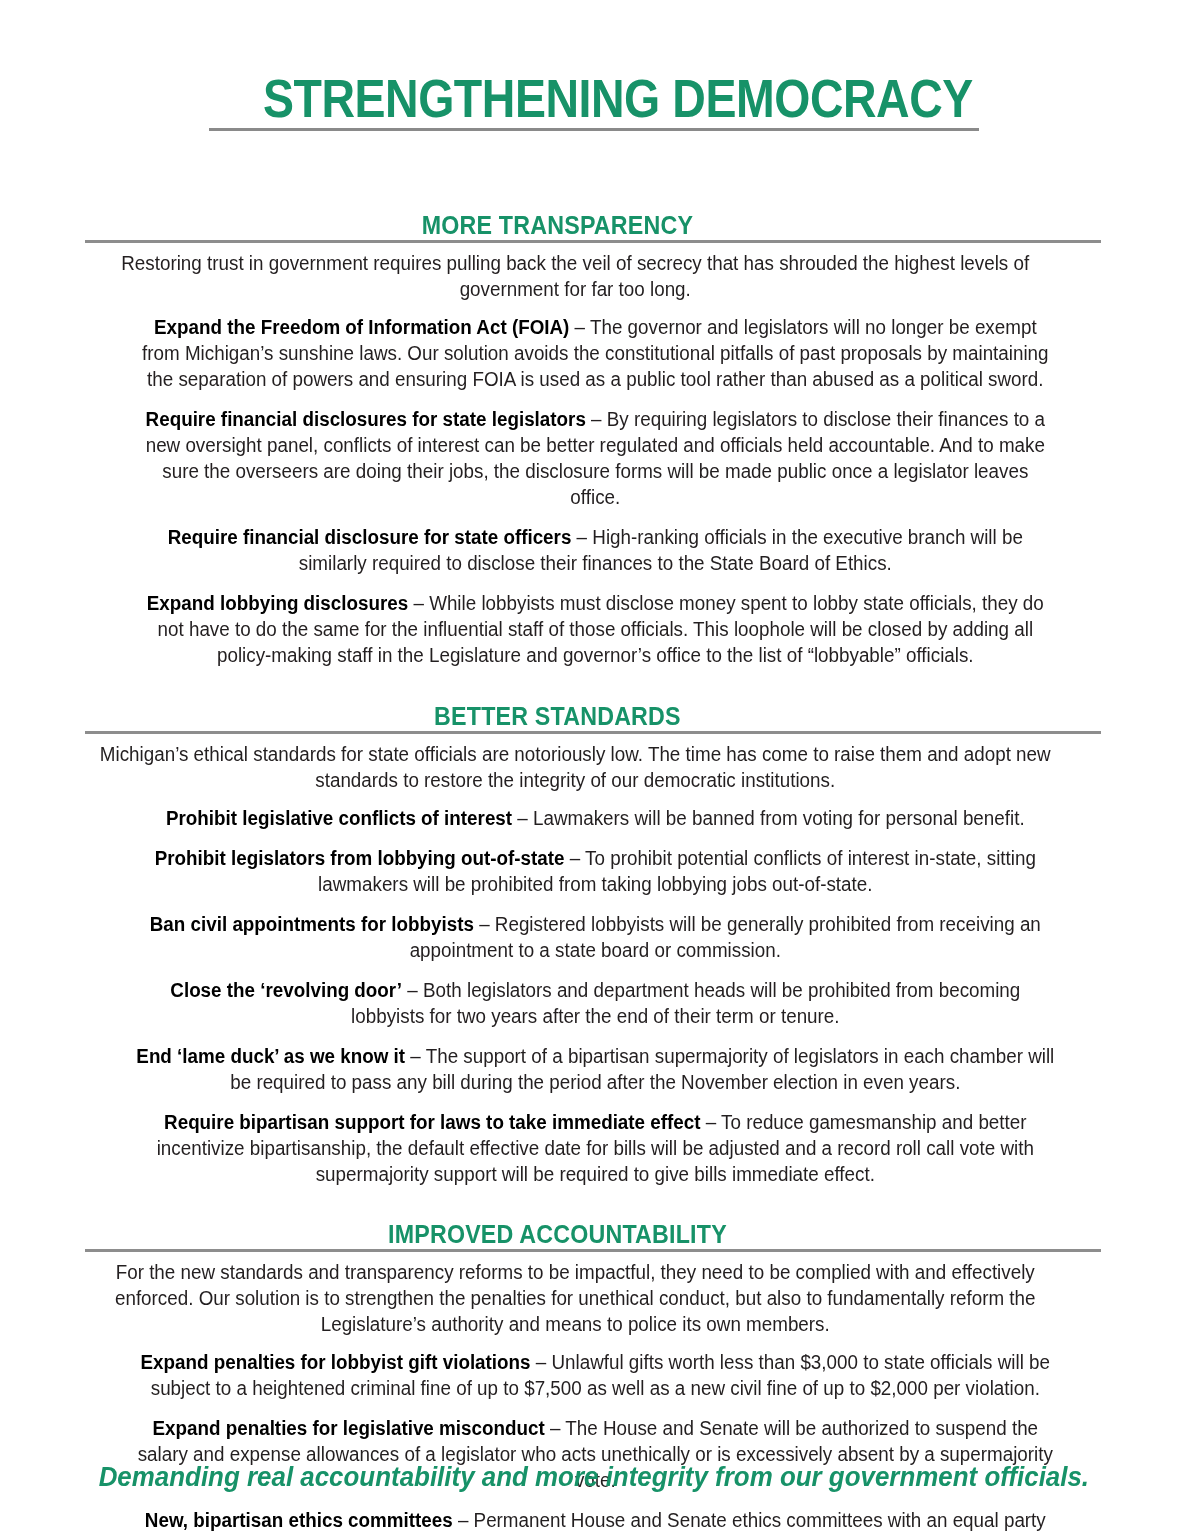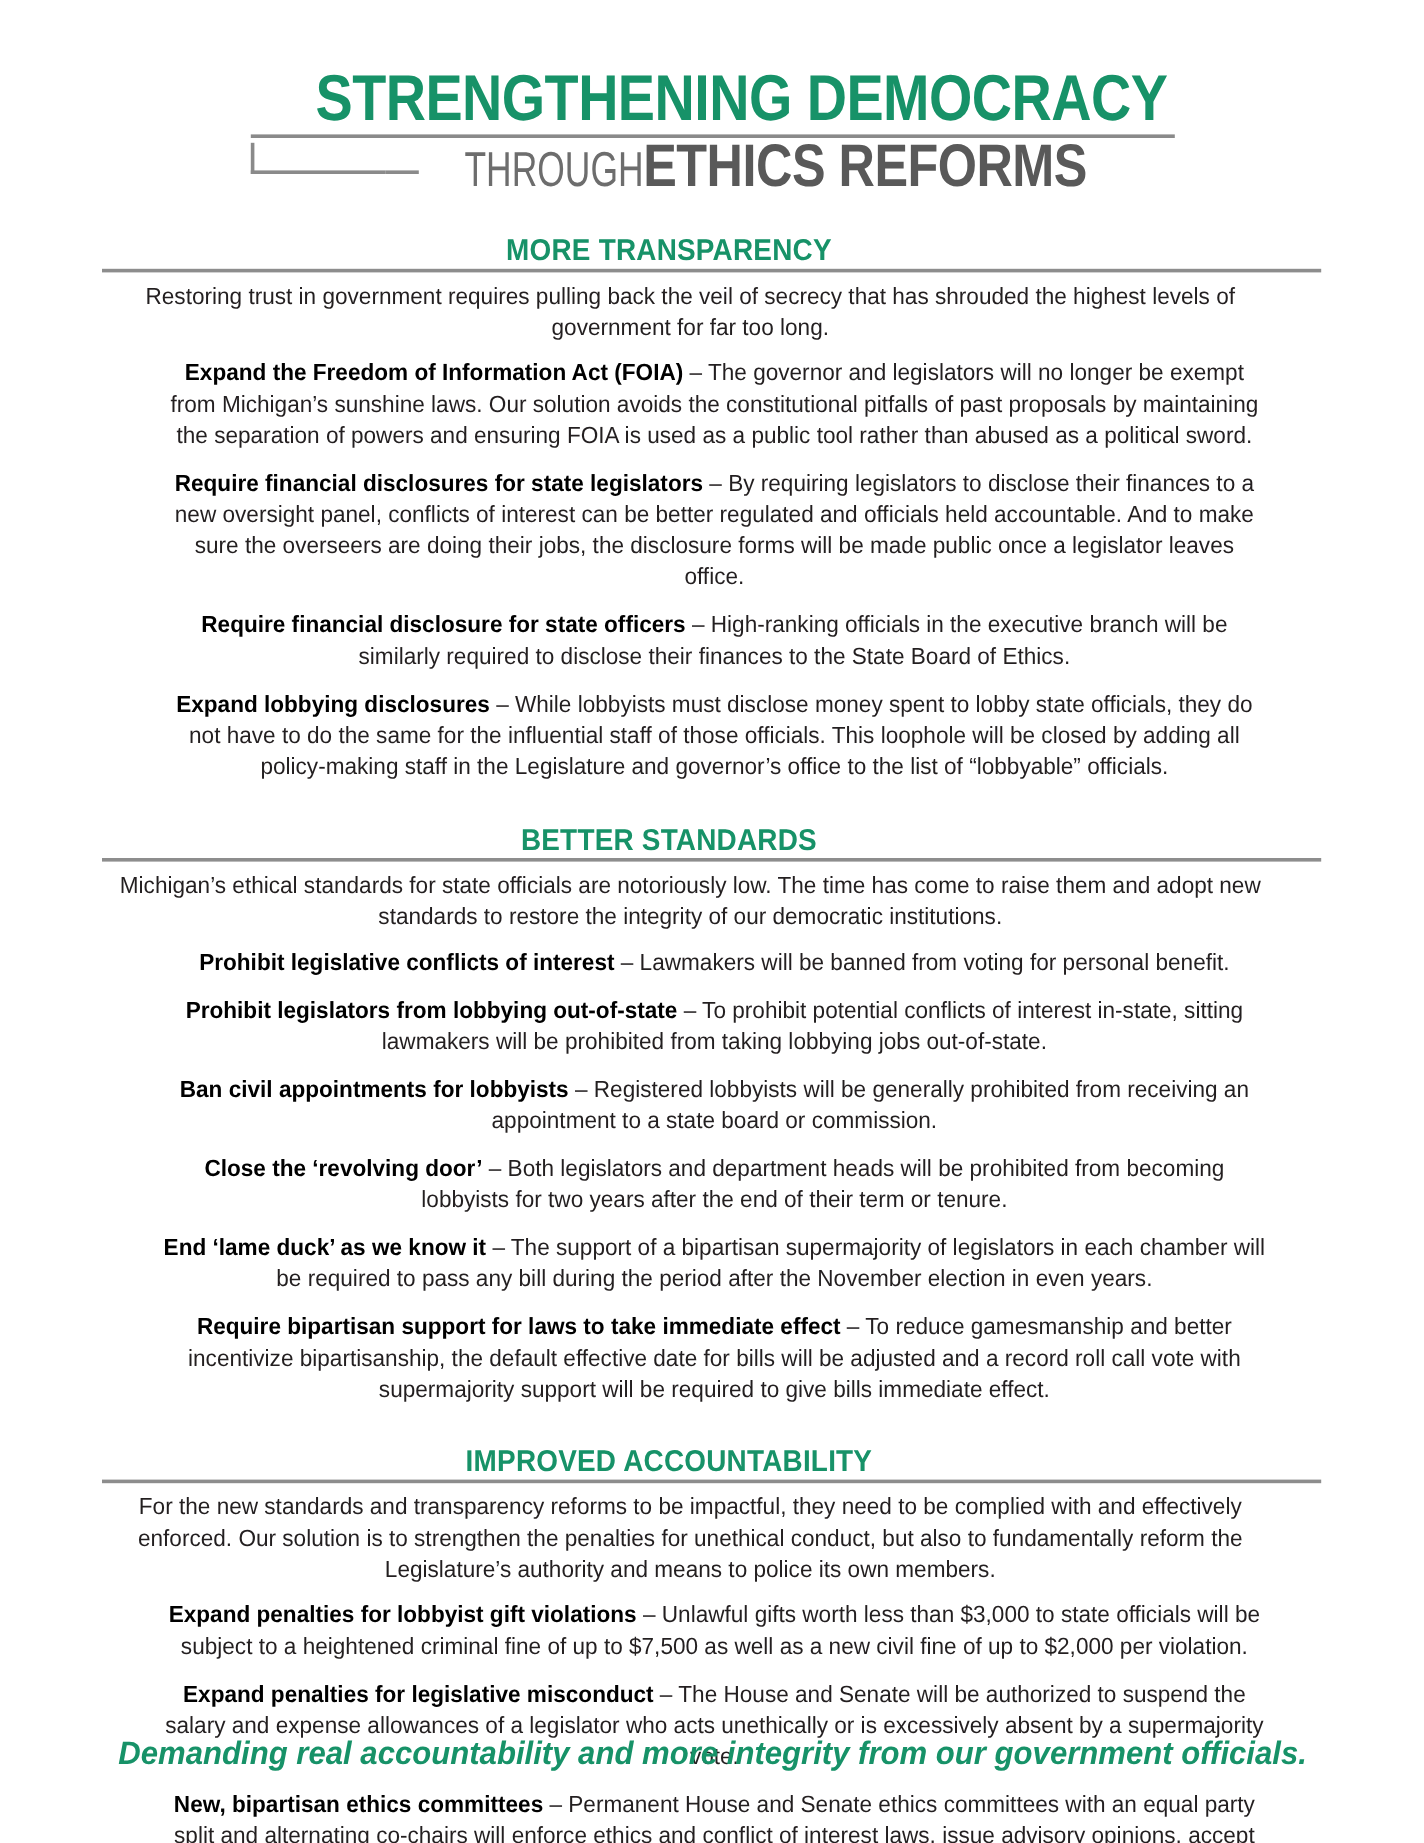--- a/index.html
+++ b/index.html
@@ -23,20 +23,21 @@
     box-sizing: border-box;
   }
 
   
   .masthead {
     padding-top: 54px;
     padding-left: 85px;
     padding-right: 79px;
     width: 1017px;
     position: relative;
+    margin-top: 16px;
   }
   .masthead-inner {
     width: 770px;
     margin: 0 auto;
     position: relative;
   }
   .title-line1 {
     font-family: "Liberation Sans Narrow", "Liberation Sans", sans-serif;
     font-weight: bold;
     font-size: 54px;
@@ -189,27 +190,20 @@
 </style>
 </head>
 <body>
 
 <div class="page">
 
   <div class="masthead">
     <div class="masthead-inner">
       <div class="title-line1">STRENGTHENING DEMOCRACY</div>
       <div class="title-rule"></div>
-      <div class="title-row2">
-        <div class="bracket-box"></div>
-        <div class="bracket-tail"></div>
-        <div class="title-line2">
-          <span class="word-through">THROUGH</span><span class="word-ethics">ETHICS REFORMS</span>
-        </div>
-      </div>
     </div>
   </div>
 
   <div class="content">
 
     <div class="section">
       <div class="section-heading">MORE TRANSPARENCY</div>
       <div class="section-rule"></div>
       <p class="intro">Restoring trust in government requires pulling back the veil of secrecy that has shrouded the highest levels of government for far too long.</p>
       <ul class="items">

